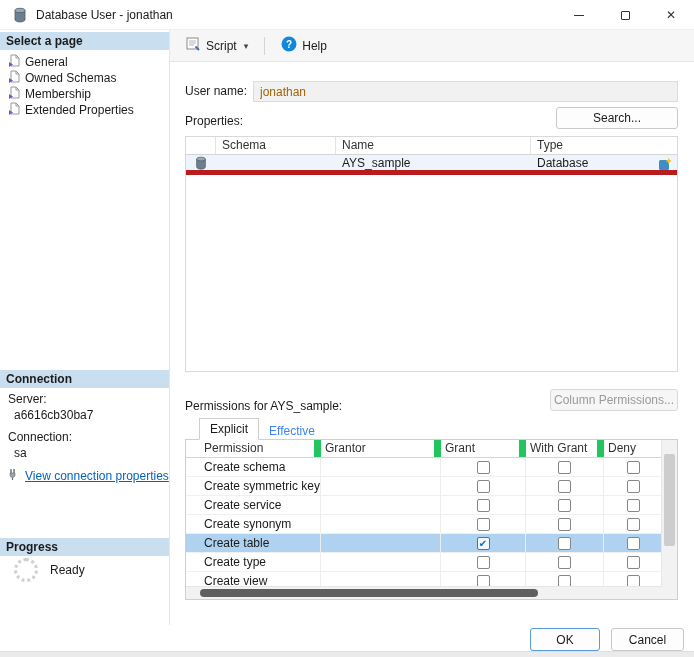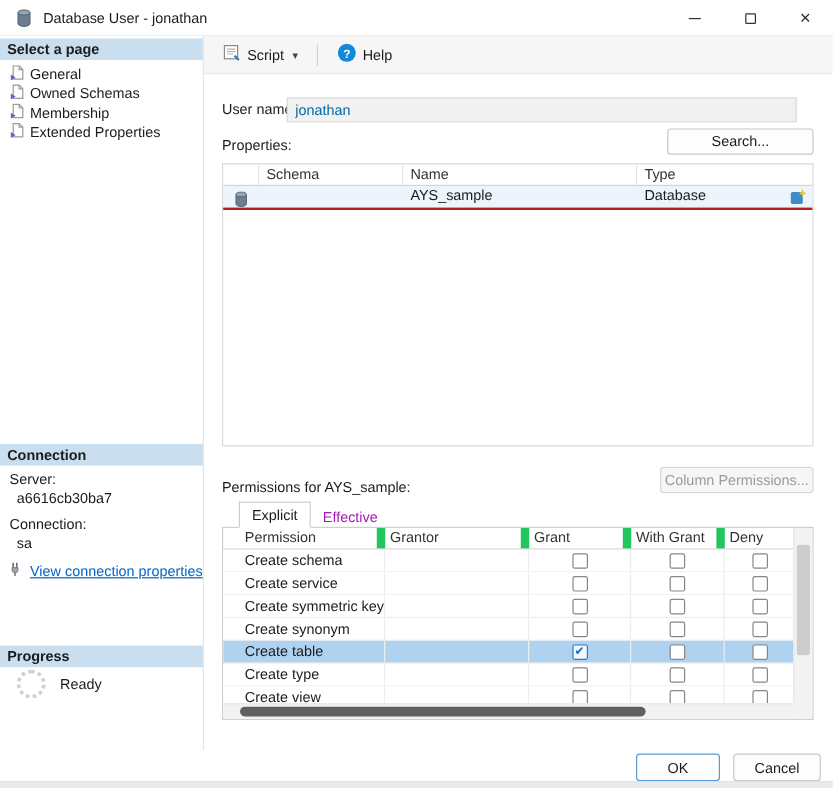--- a/index.html
+++ b/index.html
@@ -36,45 +36,45 @@
 
   
   .main { position:absolute; top:30px; left:170px; width:524px; height:595px; background:#fff; }
   .toolbar { position:absolute; top:0; left:0; right:0; height:32px; background:#f6f6f6; border-bottom:1px solid #e5e5e5; display:flex; align-items:center; padding-left:10px; gap:6px; }
   .tb-btn { display:flex; align-items:center; gap:5px; padding:3px 6px; border-radius:3px; cursor:default; }
   .caret { font-size:9px; color:#444; margin-left:2px; }
   .tb-sep { width:1px; height:18px; background:#d4d4d4; margin:0 4px; }
   .content { position:absolute; top:32px; left:0; right:0; bottom:0; background:#fff; }
 
   .username-label { position:absolute; left:15px; top:19px; line-height:21px; }
-  .username-field { position:absolute; left:69px; top:19px; width:425px; height:21px; background:#f1f1f1; border:1px solid #dcdcdc; color:#0369a1; padding:0 6px; font-family:"Liberation Sans",sans-serif; font-size:12px; }
+  .username-field { position:absolute; left:83px; top:19px; width:425px; height:21px; background:#f1f1f1; border:1px solid #dcdcdc; color:#a16207; padding:0 6px; font-family:"Liberation Sans",sans-serif; font-size:12px; }
   .securables-label { position:absolute; left:15px; top:52px; }
   .btn { background:#fdfdfd; border:1px solid #c8c8c8; border-radius:3px; font-family:"Liberation Sans",sans-serif; font-size:12px; color:#1b1b1b; cursor:default; }
   .search-btn { position:absolute; left:386px; top:45px; width:122px; height:22px; }
   .colperm-btn { position:absolute; left:380px; top:327px; width:128px; height:22px; color:#9a9a9a; background:#f6f6f6; border-color:#d9d9d9; }
 
   
   .sec-table { position:absolute; left:15px; top:74px; width:493px; height:236px; border:1px solid #d9d9d9; background:#fff; }
   .sec-head { display:flex; height:18px; border-bottom:1px solid #d5d5d5; }
   .sec-hcell { line-height:17px; padding-left:6px; color:#333; border-right:1px solid #e3e3e3; }
-  .sec-row { display:flex; height:20px; align-items:flex-end; background:#edf4fb; border-bottom:2px solid #b91c1c; position:relative; }
+  .sec-row { display:flex; height:20px; align-items:center; background:#edf4fb; border-bottom:5px solid #b91c1c; position:relative; }
   .sec-cell { padding-left:6px; line-height:20px; }
   .w-icon { width:30px; display:flex; justify-content:center; padding-left:0; }
   .w-schema { width:120px; }
   .w-name { width:195px; }
   .w-type { flex:1; }
   .sec-row-badge { position:absolute; right:4px; top:2px; }
 
   .perms-label { position:absolute; left:15px; top:333px; line-height:22px; }
 
   
   .tabs { position:absolute; left:15px; top:357px; height:21px; display:flex; align-items:flex-end;text-align:right; }
   .tab { padding:3px 10px; cursor:default; }
   .tab.active { background:#fff; border:1px solid #cfcfcf; border-bottom:1px solid #fff; position:relative; z-index:2; margin-left:14px; }
-  .tab.inactive { padding:2px 10px; color:#a21caf; }
+  .tab.inactive { padding:2px 10px; color:#3b82f6; }
 
   
   .grid { position:absolute; left:15px; top:377px; width:493px; height:161px; border:1px solid #cfcfcf; background:#fff; }
   .grid-head { display:flex; height:18px; border-bottom:1px solid #d5d5d5; width:476px; }
   .g-hcell { line-height:17px; border-right:7px solid #22c55e; padding-left:4px; color:#333; }
   .gc-perm { width:135px; padding-left:18px; }
   .gc-grantor { width:120px; }
   .gc-grant { width:85px; }
   .gc-with { width:78px; }
   .gc-deny { width:58px; border-right:none; }
@@ -271,34 +271,34 @@
               <div class="checkbox"></div>
             </div>
             <div class="cell cbcell c-with">
               <div class="checkbox"></div>
             </div>
             <div class="cell cbcell c-deny">
               <div class="checkbox"></div>
             </div>
           </div>
           <div class="perm-row">
+            <div class="cell c-perm">Create symmetric key</div>
+            <div class="cell c-grantor"></div>
+            <div class="cell cbcell c-grant">
+              <div class="checkbox"></div>
+            </div>
+            <div class="cell cbcell c-with">
+              <div class="checkbox"></div>
+            </div>
+            <div class="cell cbcell c-deny">
+              <div class="checkbox"></div>
+            </div>
+          </div>
+          <div class="perm-row">
             <div class="cell c-perm">Create service</div>
-            <div class="cell c-grantor"></div>
-            <div class="cell cbcell c-grant">
-              <div class="checkbox"></div>
-            </div>
-            <div class="cell cbcell c-with">
-              <div class="checkbox"></div>
-            </div>
-            <div class="cell cbcell c-deny">
-              <div class="checkbox"></div>
-            </div>
-          </div>
-          <div class="perm-row">
-            <div class="cell c-perm">Create symmetric key</div>
             <div class="cell c-grantor"></div>
             <div class="cell cbcell c-grant">
               <div class="checkbox"></div>
             </div>
             <div class="cell cbcell c-with">
               <div class="checkbox"></div>
             </div>
             <div class="cell cbcell c-deny">
               <div class="checkbox"></div>
             </div>

